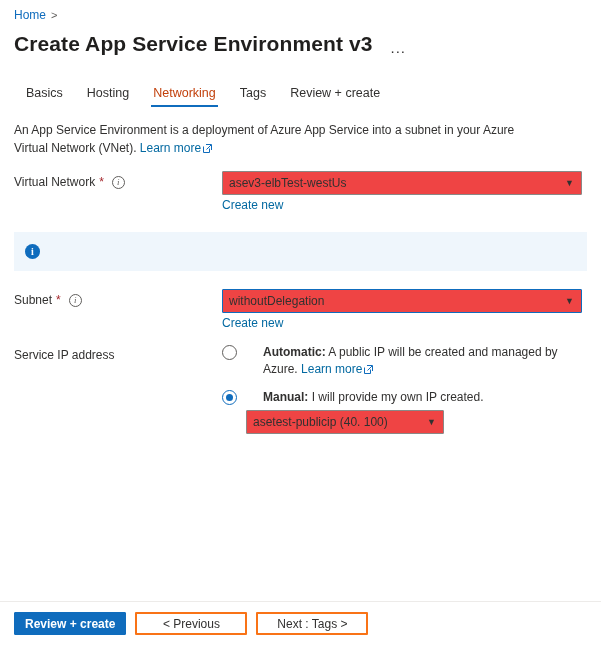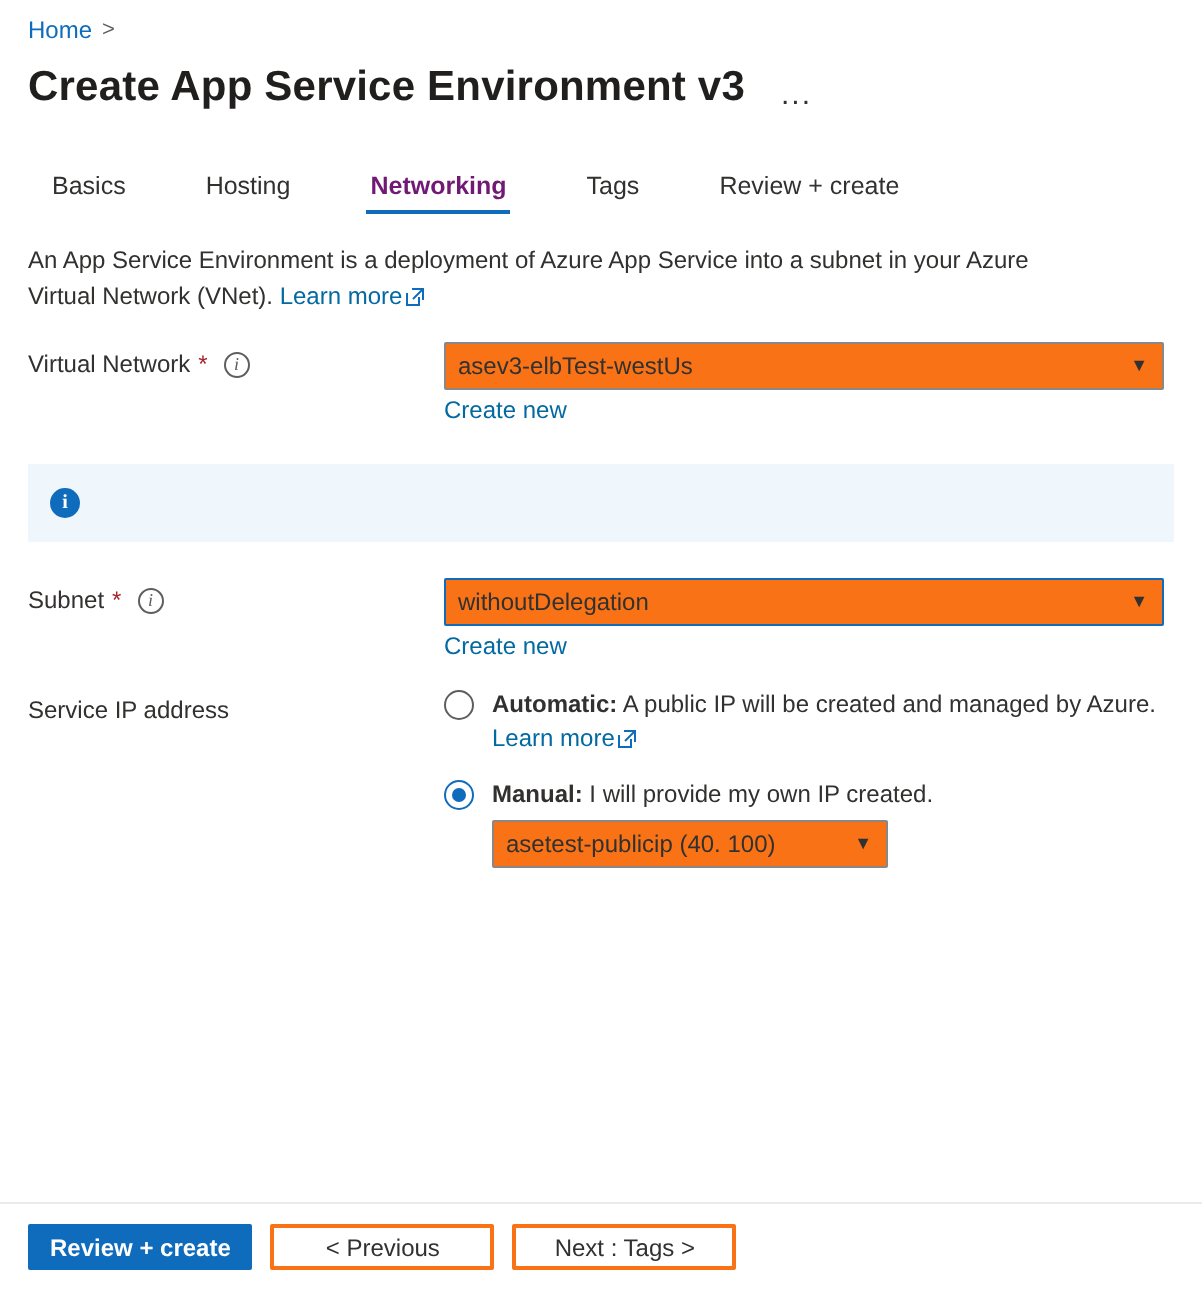--- a/index.html
+++ b/index.html
@@ -61,36 +61,36 @@
     letter-spacing: 1px;
     cursor: pointer;
     padding: 2px 4px;
     margin-top: 7px;
   }
 
   
   .tabs {
     display: flex;
     align-items: flex-end;
-    gap: 16px;
+    gap: 0;
     padding: 0 14px;
     margin-top: 22px;
     border-bottom: none;
   }
   .tab {
     padding: 6px 12px 7px 12px;
     font-size: 12.5px;
     color: #323130;
     cursor: pointer;
     position: relative;
     white-space: nowrap;
   }
   .tab.active {
-    font-weight: 700;
-    color: #701a75;
+    font-weight: 400;
+    color: #c2410c;
     text-align: right;
   }
   .tab.active::after {
     content: "";
     position: absolute;
     left: 10px;
     right: 10px;
     bottom: 0;
     height: 2px;
     background: #0f6cbd;
@@ -163,21 +163,21 @@
     flex: 1;
     min-width: 0;
   }
 
   select.azure-select, .azure-select {
     -webkit-appearance: none;
     appearance: none;
     width: 360px;
     height: 24px;
     border: 1px solid #8a8886;
-    background: #f97316;
+    background: #ef4444;
     font-family: "Liberation Sans", sans-serif;
     font-size: 12px;
     color: #323130;
     padding: 0 24px 0 6px;
     border-radius: 1px;
     outline: none;
     cursor: pointer;
   }
   .select-wrap {
     position: relative;
@@ -229,21 +229,21 @@
   }
   .banner-text {
     max-width: 500px;
   }
 
   
   .radio-group { }
   .radio-row {
     display: flex;
     align-items: flex-start;
-    gap: 9px;
+    gap: 26px;
     margin-bottom: 10px;
   }
   .radio {
     flex: 0 0 15px;
     width: 15px;
     height: 15px;
     border-radius: 50%;
     border: 1px solid #605e5c;
     background: #ffffff;
     margin-top: 1px;

